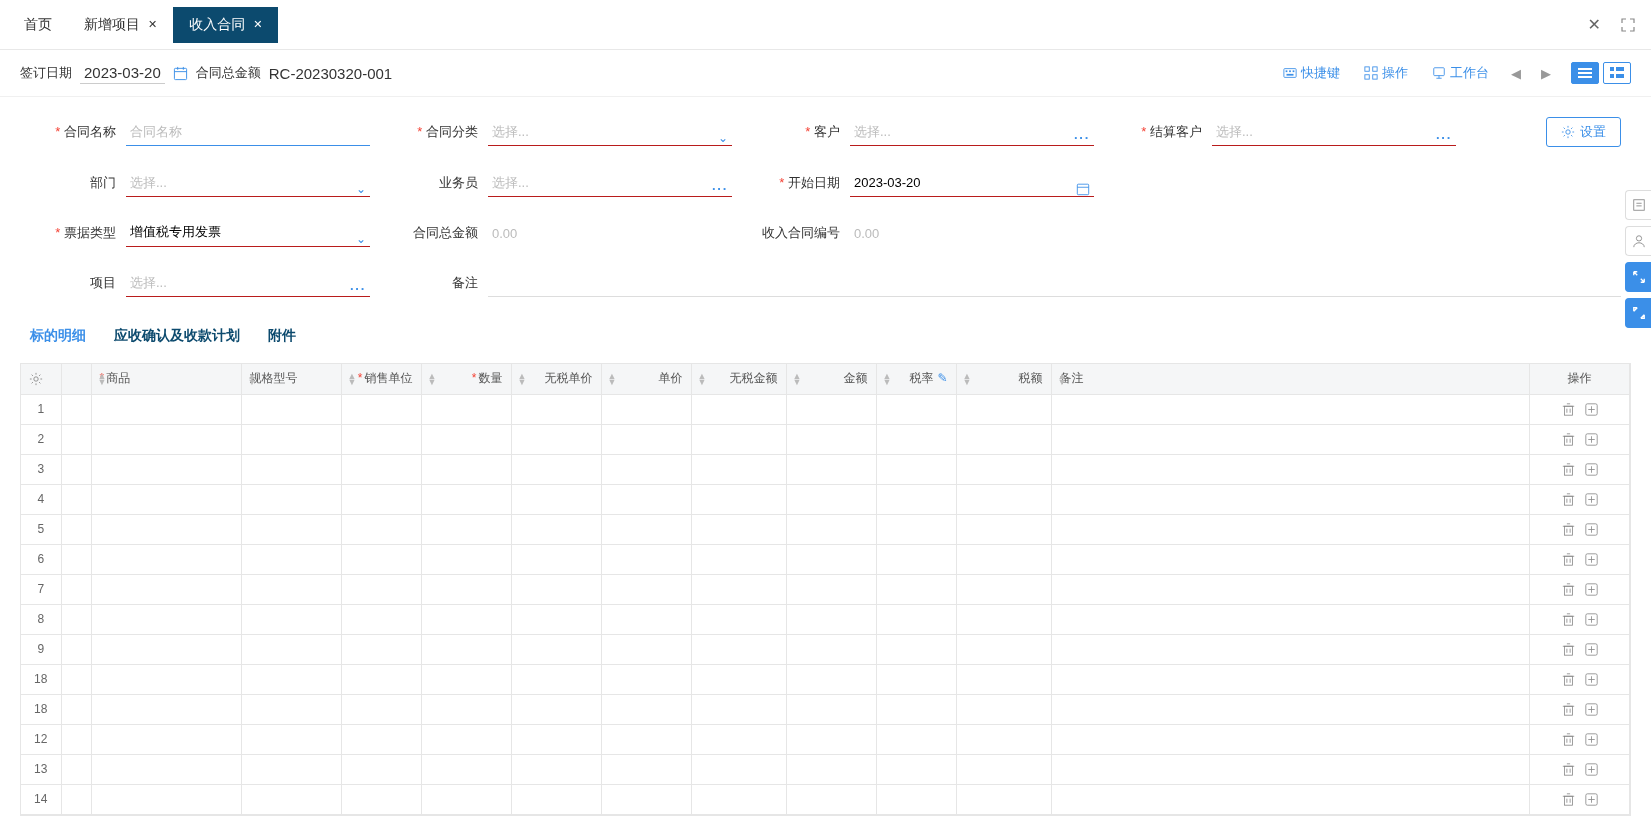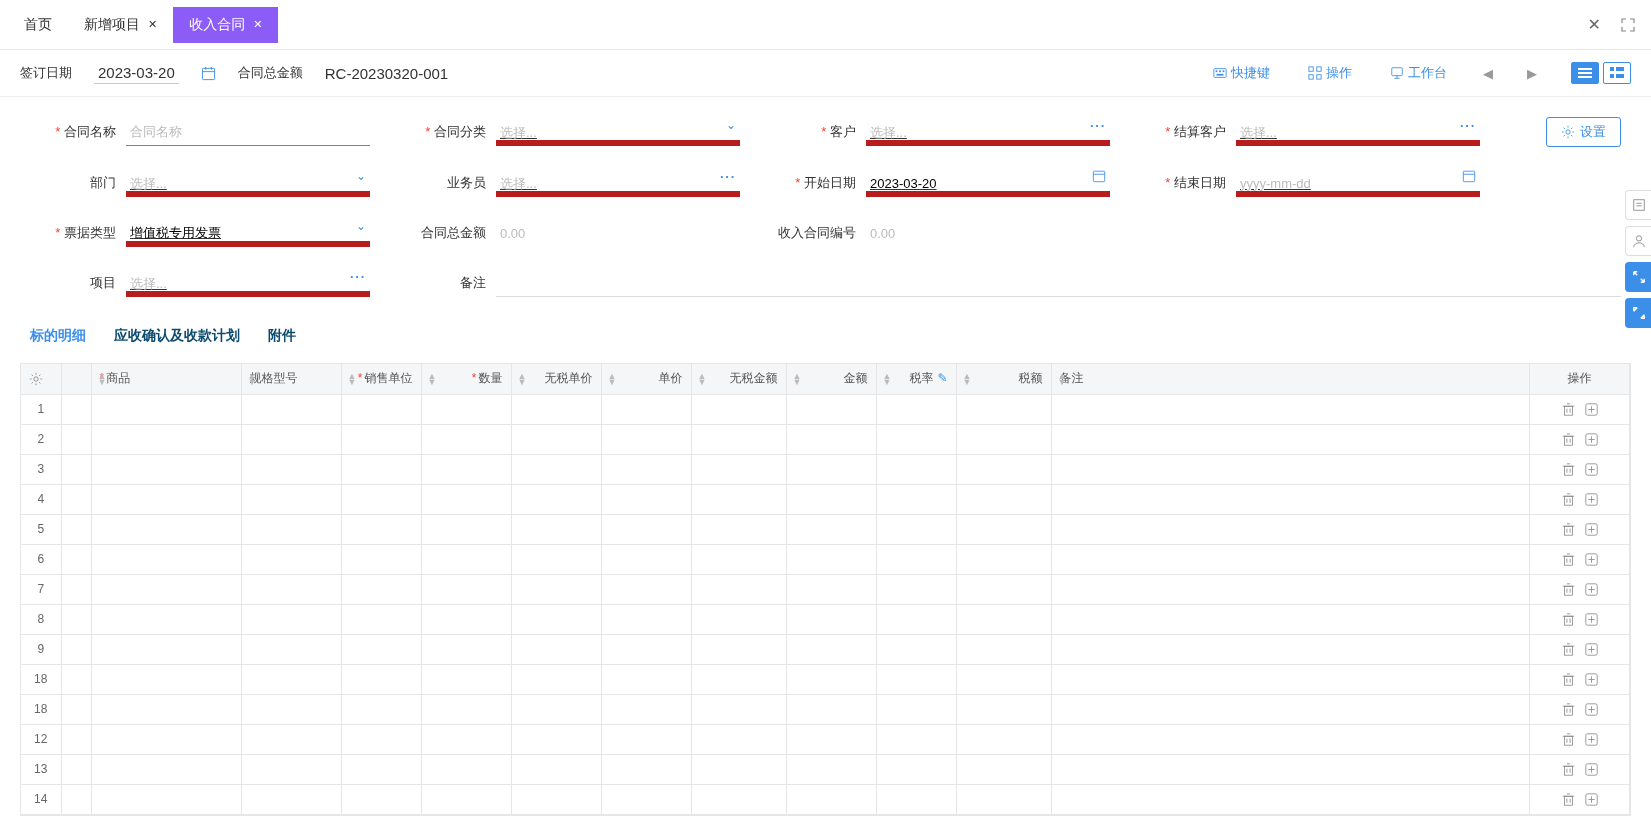--- a/index.html
+++ b/index.html
@@ -2,49 +2,49 @@
 <html><head>
 <meta charset="utf-8">
 <style>
 * { box-sizing: border-box; margin: 0; padding: 0; }
 body { font-family: "Microsoft YaHei", -apple-system, sans-serif; font-size: 13px; color: #333; background: #fff; overflow: hidden; }
 .app { width: 1651px; height: 834px; position: relative; }
 
 
 .tabs-bar { height: 50px; display: flex; align-items: center; border-bottom: 1px solid #e8e8e8; padding: 4px 8px; }
 .tab { padding: 0 16px; height: 36px; display: flex; align-items: center; gap: 8px; cursor: pointer; font-size: 14px; }
-.tab.active { background: #8b5cf6; color: #fff; }
+.tab.active { background: #0c4a6e; color: #fff; }
 .tab-close { font-size: 11px; cursor: pointer; }
 .tabs-spacer { flex: 1; }
 .top-close { padding: 0 12px; cursor: pointer; font-size: 16px; color: #666; }
 .top-expand { padding: 0 8px; cursor: pointer; color: #666; }
 
 
-.header { display: flex; align-items: center; padding: 10px 20px; border-bottom: 1px solid #f0f0f0; gap: 22px; }
+.header { display: flex; align-items: center; padding: 10px 20px; border-bottom: 1px solid #f0f0f0; gap: 8px; }
 .hdr-label { font-size: 13px; color: #333; }
 .hdr-date { font-size: 15px; padding: 2px 4px; border-bottom: 1px solid #ccc; }
 .hdr-cal { color: #3b8fe8; cursor: pointer; }
 .hdr-spacer { flex: 1; }
 .hdr-btn { display: flex; align-items: center; gap: 4px; padding: 4px 8px; cursor: pointer; color: #3b8fe8; font-size: 13px; }
 .hdr-nav { padding: 4px 6px; cursor: pointer; color: #999; }
 .view-toggle { display: flex; gap: 4px; margin-left: 6px; }
 .vt-btn { width: 28px; height: 22px; border: 1px solid #3b8fe8; display: flex; align-items: center; justify-content: center; cursor: pointer; border-radius: 2px; }
 .vt-btn.active { background: #3b8fe8; color: #fff; }
 .vt-btn:not(.active) { color: #3b8fe8; }
 
 
 .form { padding: 20px 30px 0 30px; }
-.form-row { display: flex; gap: 30px; margin-bottom: 22px; }
+.form-row { display: flex; gap: 22px; margin-bottom: 22px; }
 .form-field { display: flex; align-items: center; width: 340px; }
 .fld-label { width: 96px; text-align: right; padding-right: 10px; font-size: 13px; color: #333; }
 .fld-req::before { content: "* "; color: #f44336; }
 .fld-input { flex: 1; height: 28px; border: none; border-bottom: 1px solid #ddd; padding: 2px 4px; font-size: 13px; outline: none; background: transparent; }
 .fld-input.focus { border-bottom-color: #3b8fe8; }
 .fld-input::placeholder { color: #bbb; }
-.fld-box { flex: 1; position: relative; display: flex; align-items: flex-start; border-bottom: 6px solid #b91c1c; height: 28px; text-decoration: underline; }
+.fld-box { flex: 1; position: relative; display: flex; align-items: flex-end; border-bottom: 1px solid #b91c1c; height: 28px; }
 .fld-box .fld-input { border: none; }
 .fld-icon { position: absolute; right: 4px; color: #3b8fe8; cursor: pointer; font-size: 12px; }
 .fld-dots { position: absolute; right: 4px; color: #3b8fe8; cursor: pointer; font-weight: bold; letter-spacing: 1px; }
 .settings-btn { border: 1px solid #3b8fe8; color: #3b8fe8; padding: 5px 14px; border-radius: 3px; cursor: pointer; display: flex; align-items: center; gap: 5px; margin-left: auto; height: 30px; }
 
 
 .sub-tabs { display: flex; gap: 28px; padding: 0 30px; margin-top: 10px; font-size: 14px; font-weight: 600; }
 .sub-tab { padding: 8px 0; cursor: pointer; color: #0c4a6e; }
 .sub-tab.active { color: #3b8fe8; }
 
@@ -206,32 +206,20 @@
         <span class="fld-label">业务员</span>
         <div class="fld-box">
           <input class="fld-input" placeholder="选择..." style="">
           <span class="fld-dots">···</span>
         </div>
       </div>
       <div class="form-field">
         <span class="fld-label fld-req">开始日期</span>
         <div class="fld-box">
           <input class="fld-input" value="2023-03-20" style="">
-          <span class="fld-icon">
-            <svg width="14" height="14" viewBox="0 0 16 16">
-                <rect x="1.5" y="2.5" width="13" height="12" rx="1" fill="none" stroke="#3b8fe8"></rect>
-                <line x1="1.5" y1="6" x2="14.5" y2="6" stroke="#3b8fe8"></line>
-              </svg>
-          </span>
-        </div>
-      </div>
-      <div class="form-field">
-        <span class="fld-label fld-req">结束日期</span>
-        <div class="fld-box">
-          <input class="fld-input" placeholder="yyyy-mm-dd" style="">
           <span class="fld-icon">
             <svg width="14" height="14" viewBox="0 0 16 16">
                 <rect x="1.5" y="2.5" width="13" height="12" rx="1" fill="none" stroke="#3b8fe8"></rect>
                 <line x1="1.5" y1="6" x2="14.5" y2="6" stroke="#3b8fe8"></line>
               </svg>
           </span>
         </div>
       </div>
       <div style="width:72px;"></div>
     </div>

